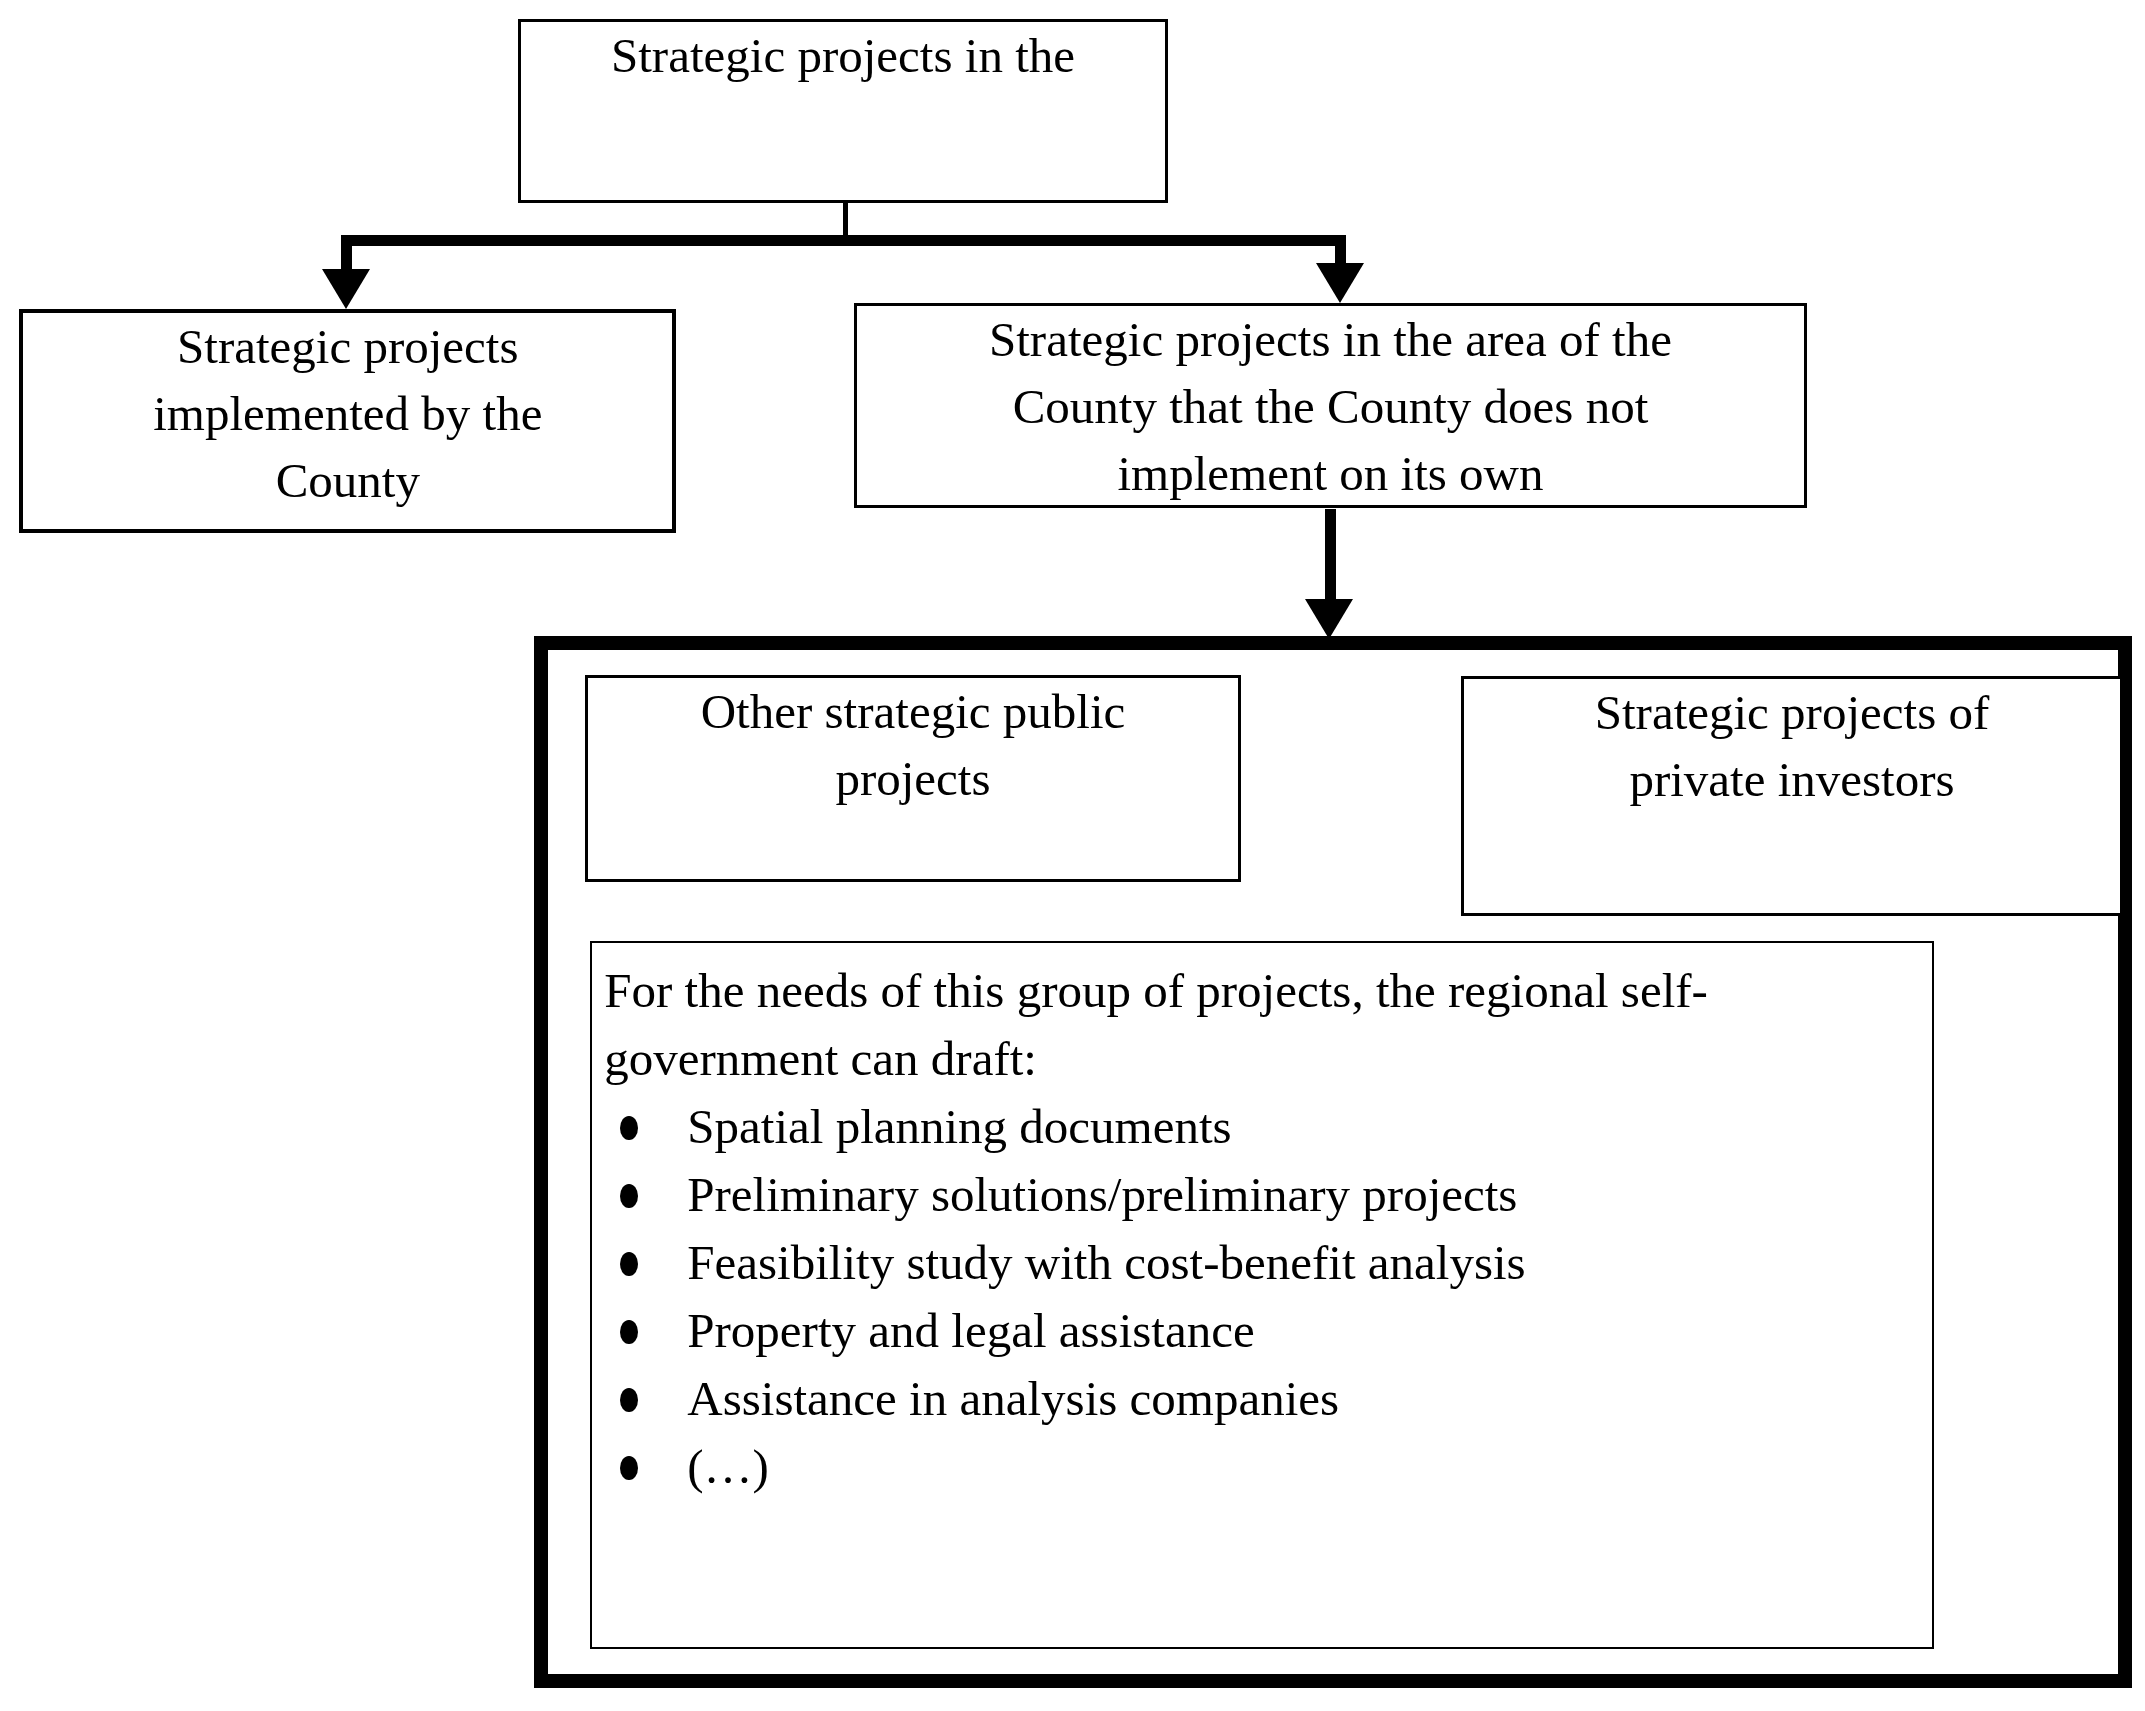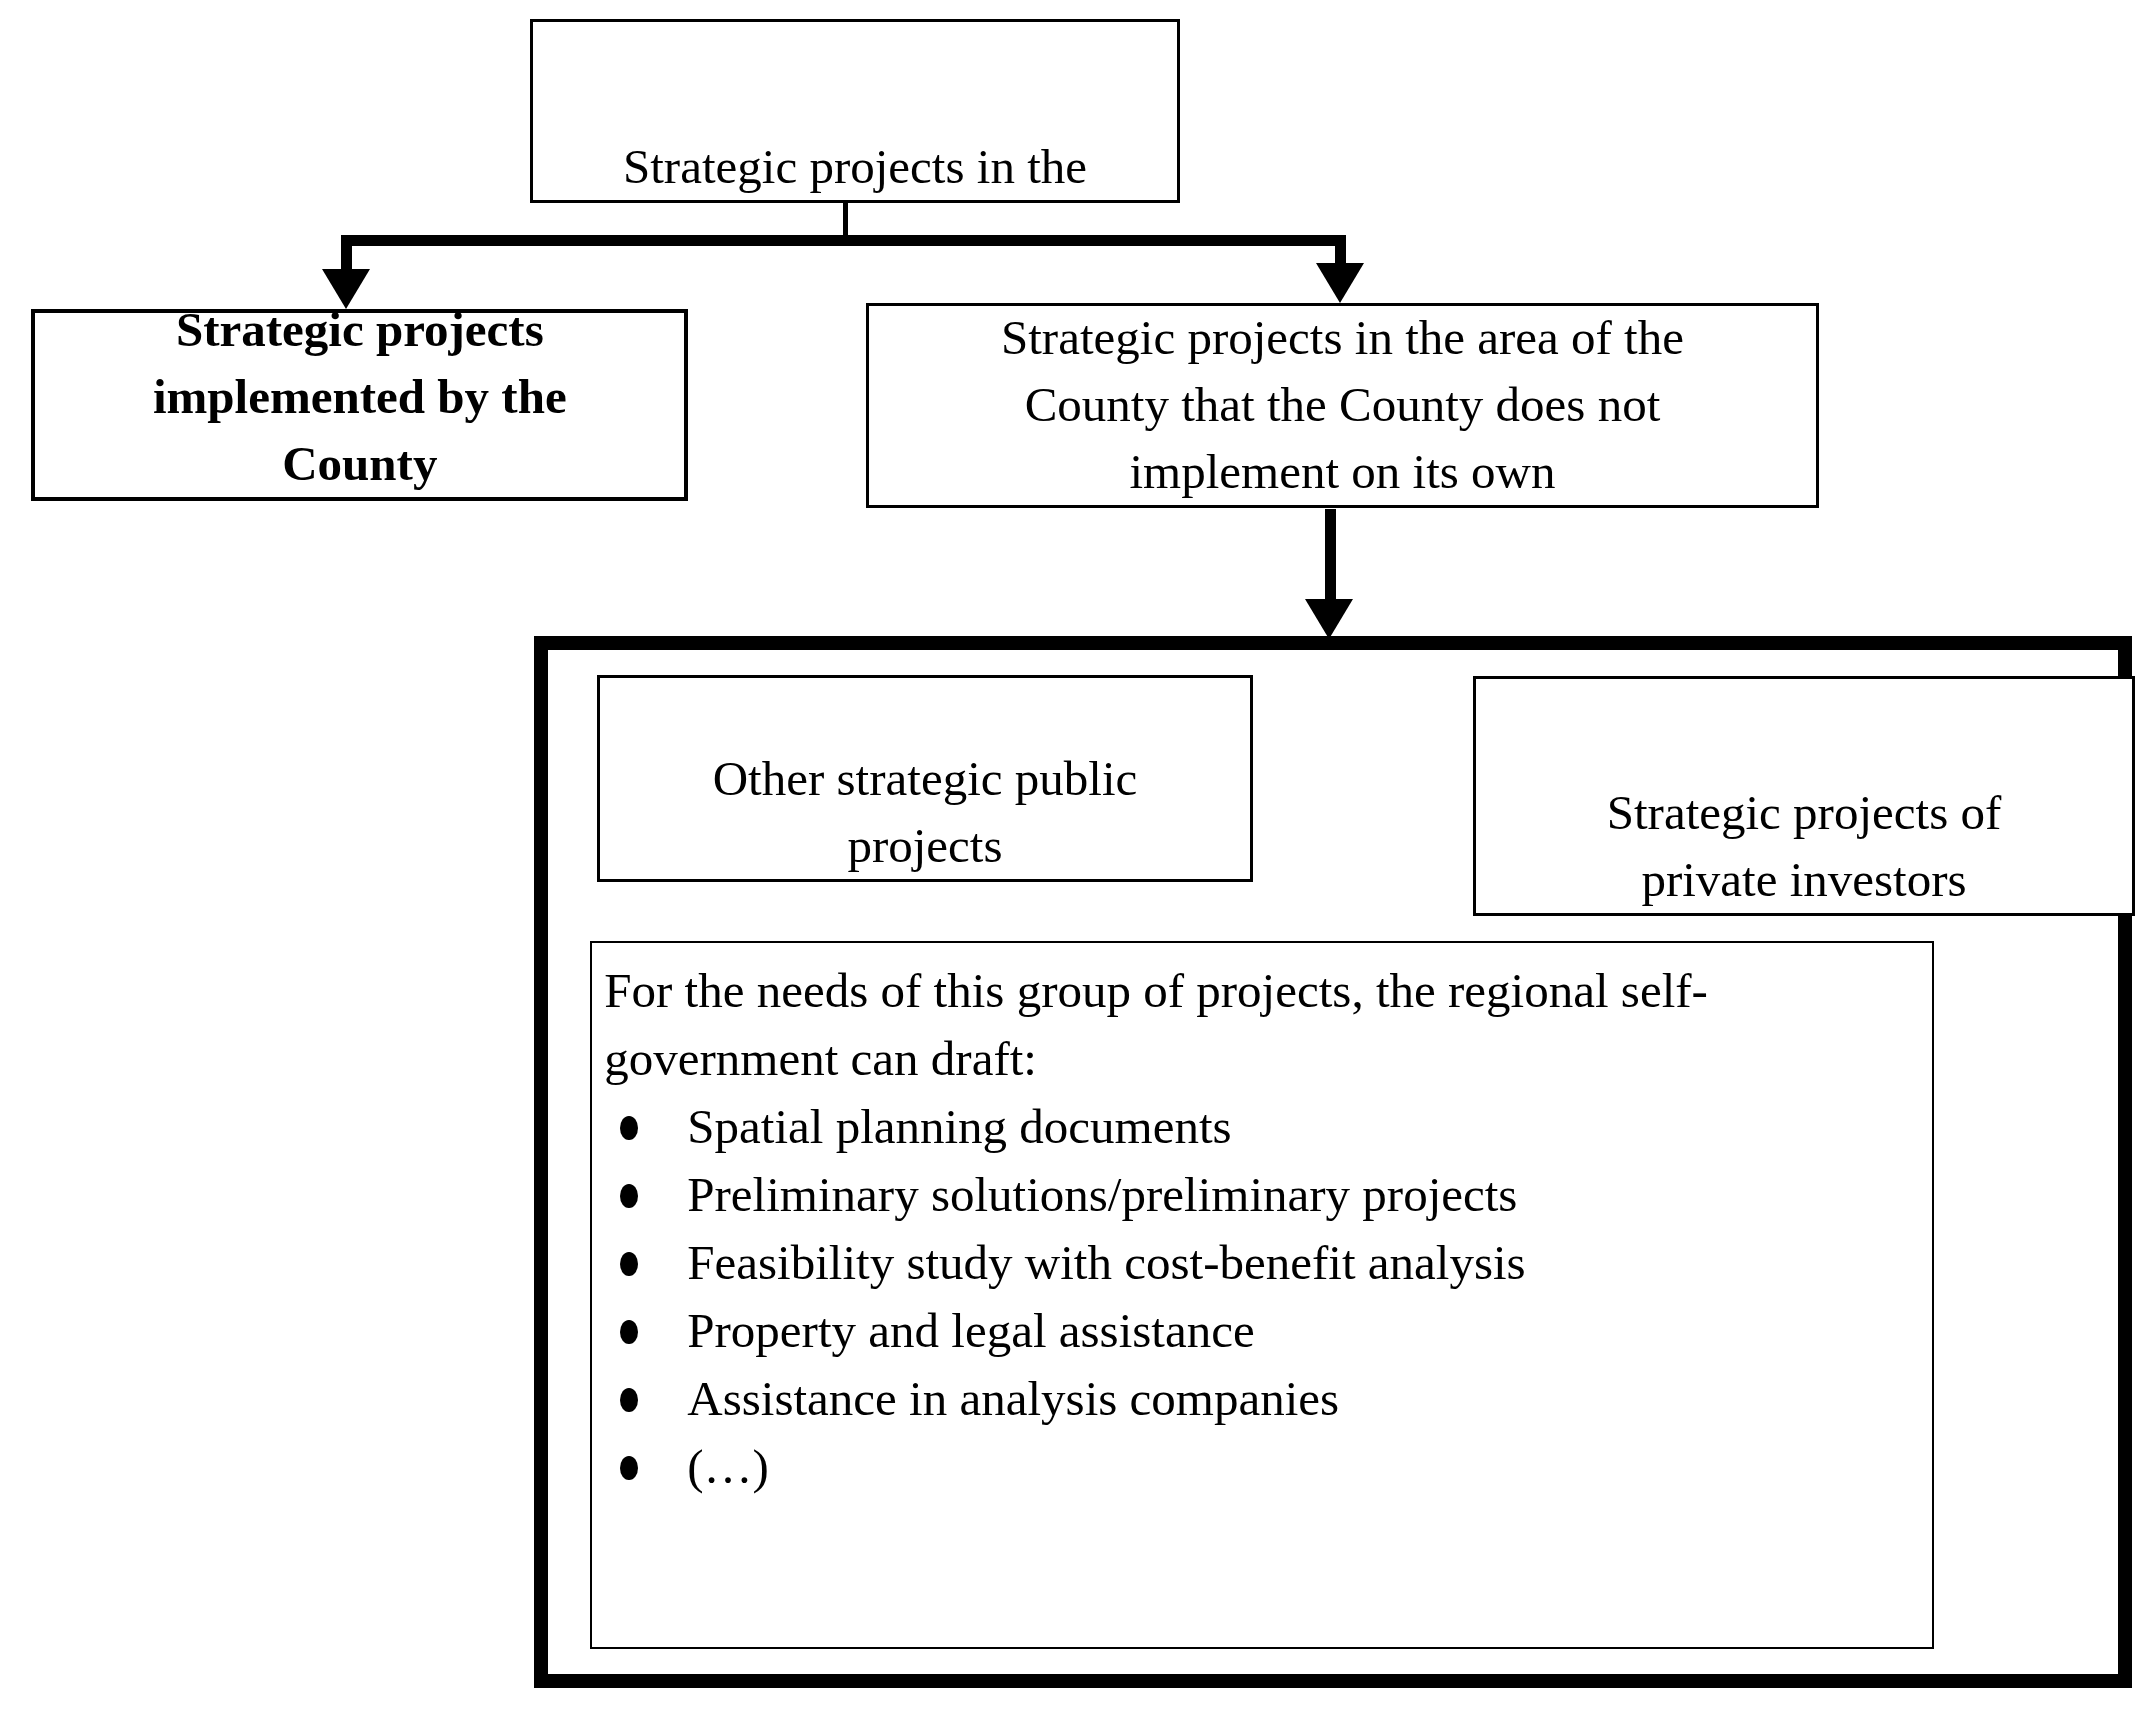--- a/index.html
+++ b/index.html
@@ -14,32 +14,31 @@
     font-family: "Liberation Serif", "DejaVu Serif", serif;
     color: #000000;
   }
   .box {
     position: absolute;
     background: #ffffff;
     border: 3.5px solid #000000;
     box-sizing: border-box;
     display: flex;
     flex-direction: column;
-    justify-content: flex-end;
+    justify-content: flex-start;
     align-items: center;
     text-align: center;
-    margin-left: 12px;
   }
   .box .line {
     font-size: 49px;
     line-height: 67px;
     white-space: nowrap;
   }
   #root-box   { left: 518px;  top: 19.3px;  width: 650px;  height: 184px; }
-  #left-box   { left: 19.3px;   top: 309px; width: 657px;  height: 192px; border-width: 4.4px; font-weight: bold; }
+  #left-box   { left: 19.3px;   top: 309px; width: 657px;  height: 224px; border-width: 4.4px; }
   #right-box  { left: 854px;  top: 303px; width: 953px; height: 205px; }
 
   #container-box {
     position: absolute;
     left: 534px; top: 636px; width: 1598px; height: 1052px;
     border: 14px solid #000000;
     box-sizing: border-box;
     background: #ffffff;
   }
   #public-box  { left: 585px;  top: 675px; width: 656px; height: 207px; }

